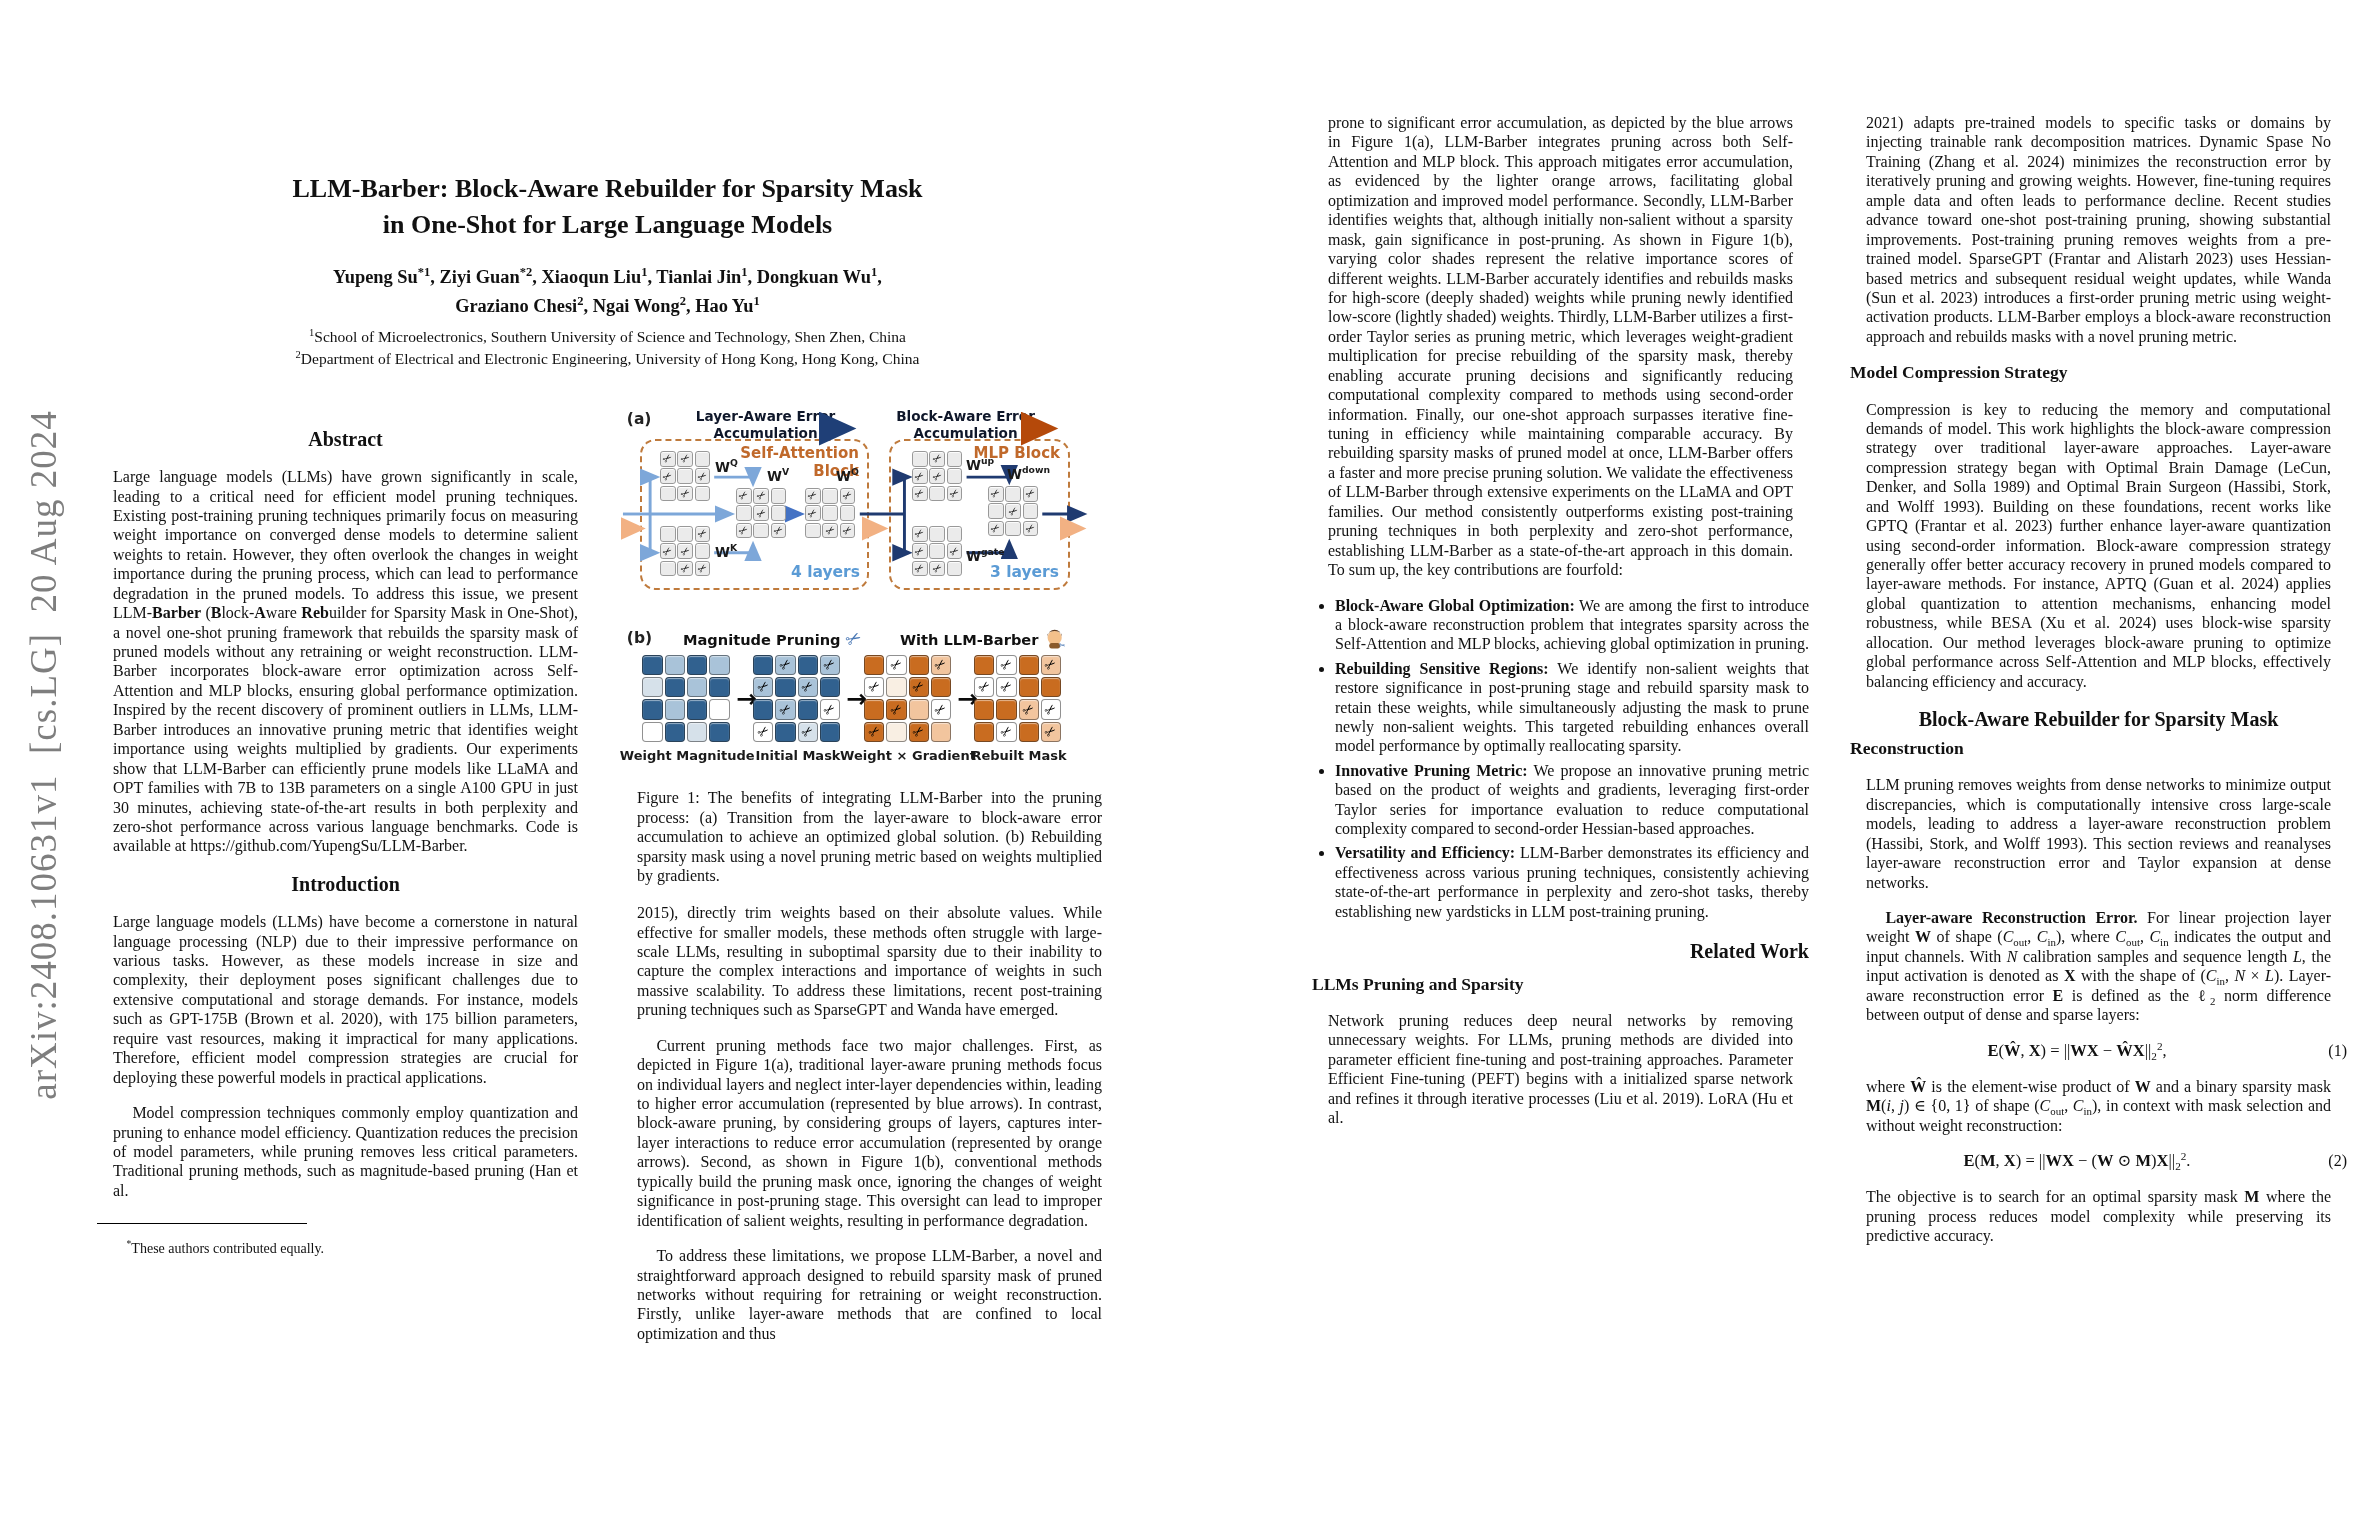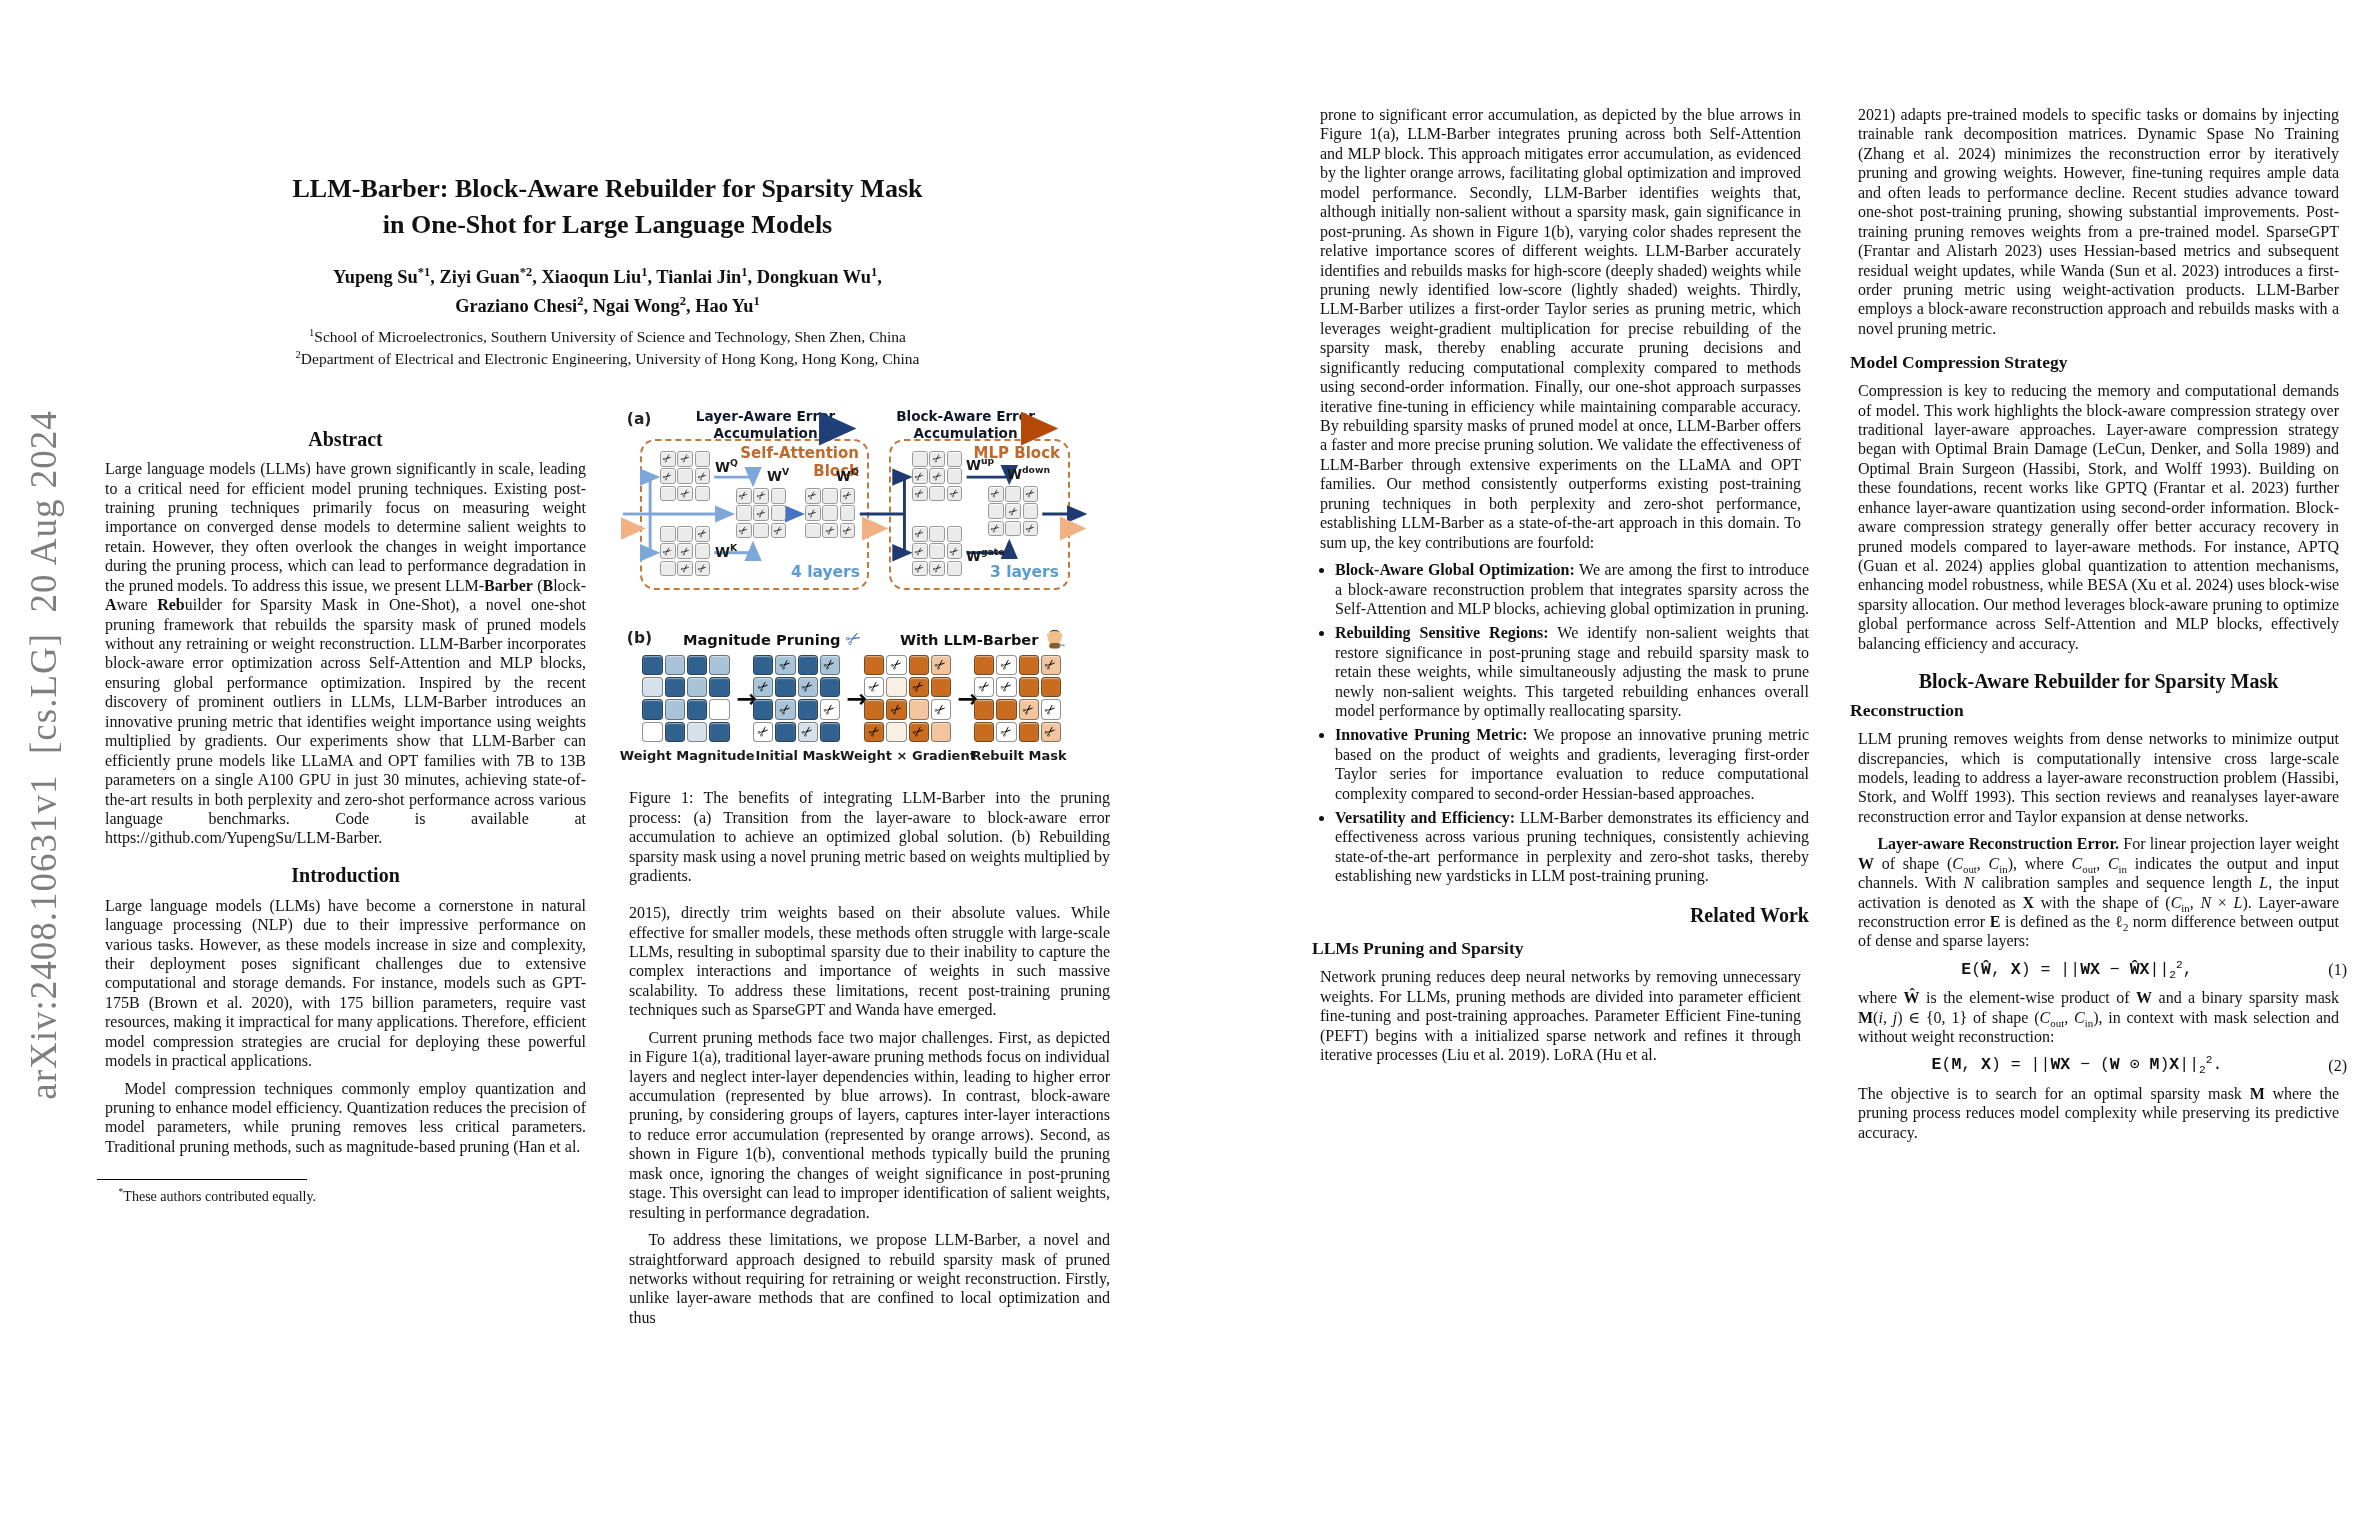--- a/index.html
+++ b/index.html
@@ -17,31 +17,31 @@
   sup{font-size:68%;line-height:0;}
   sub{font-size:68%;line-height:0;}
   
   .col{position:absolute;width:497px;font-size:16px;line-height:1.215;text-align:justify;}
   #col1{left:97px;top:419px;}
   #col2{left:621px;top:408px;}
   #col3{left:1312px;top:97px;}
   #col4{left:1850px;top:97px;}
   .sec-h{font-size:20px;font-weight:bold;text-align:center;margin:7.8px 0 6.8px 0;}
   .sub-h{font-size:17.5px;font-weight:bold;text-align:left;margin:10.7px 0 4.9px 0;}
-  p{margin:8px;}
+  p{margin:16px;}
   p.ind{text-indent:19.4px;}
   p.gap{margin-top:1.9px;}
   ul.blist{list-style:disc;margin:5.8px 0 0 0;padding-left:23px;}
   ul.blist li{margin-bottom:4.9px;}
   .fnrule{width:210px;border:none;border-top:1.5px solid #000;margin:23px 0 5.8px 0;}
   .fn{font-size:14px;line-height:1.3;}
   .fn-star{text-indent:13.6px;}
   
   .eq{display:flex;align-items:center;margin:8.7px 0;}
-  .eq-c{flex:1;text-align:center;font-size:16.5px;font-family:Liberation Mono, monospace;}
+  .eq-c{flex:1;text-align:center;font-size:16.5px;}
   .eq-n{width:43px;text-align:right;}
   
   .fig-a{position:relative;width:497px;height:212px;font-family:"DejaVu Sans","Liberation Sans",sans-serif;}
   .fig-b{position:relative;width:497px;height:147px;margin-top:7.8px;font-family:"DejaVu Sans","Liberation Sans",sans-serif;}
   .panel-tag{position:absolute;font-size:15.5px;color:#222;font-weight:600;}
   .arrow-label{position:absolute;font-size:13.6px;font-weight:600;color:#0f172a;text-align:center;}
   .dash-box{position:absolute;border:2.4px dashed var(--box_border);border-radius:15.5px;}
   .box-label{position:absolute;font-size:15px;font-weight:700;color:var(--orange_text);text-align:right;}
   .layers-label{position:absolute;font-size:15.5px;font-weight:600;color:var(--blue_text);text-align:right;}
   .wlabel{position:absolute;font-size:13.6px;font-weight:600;color:#1a1a1a;}

